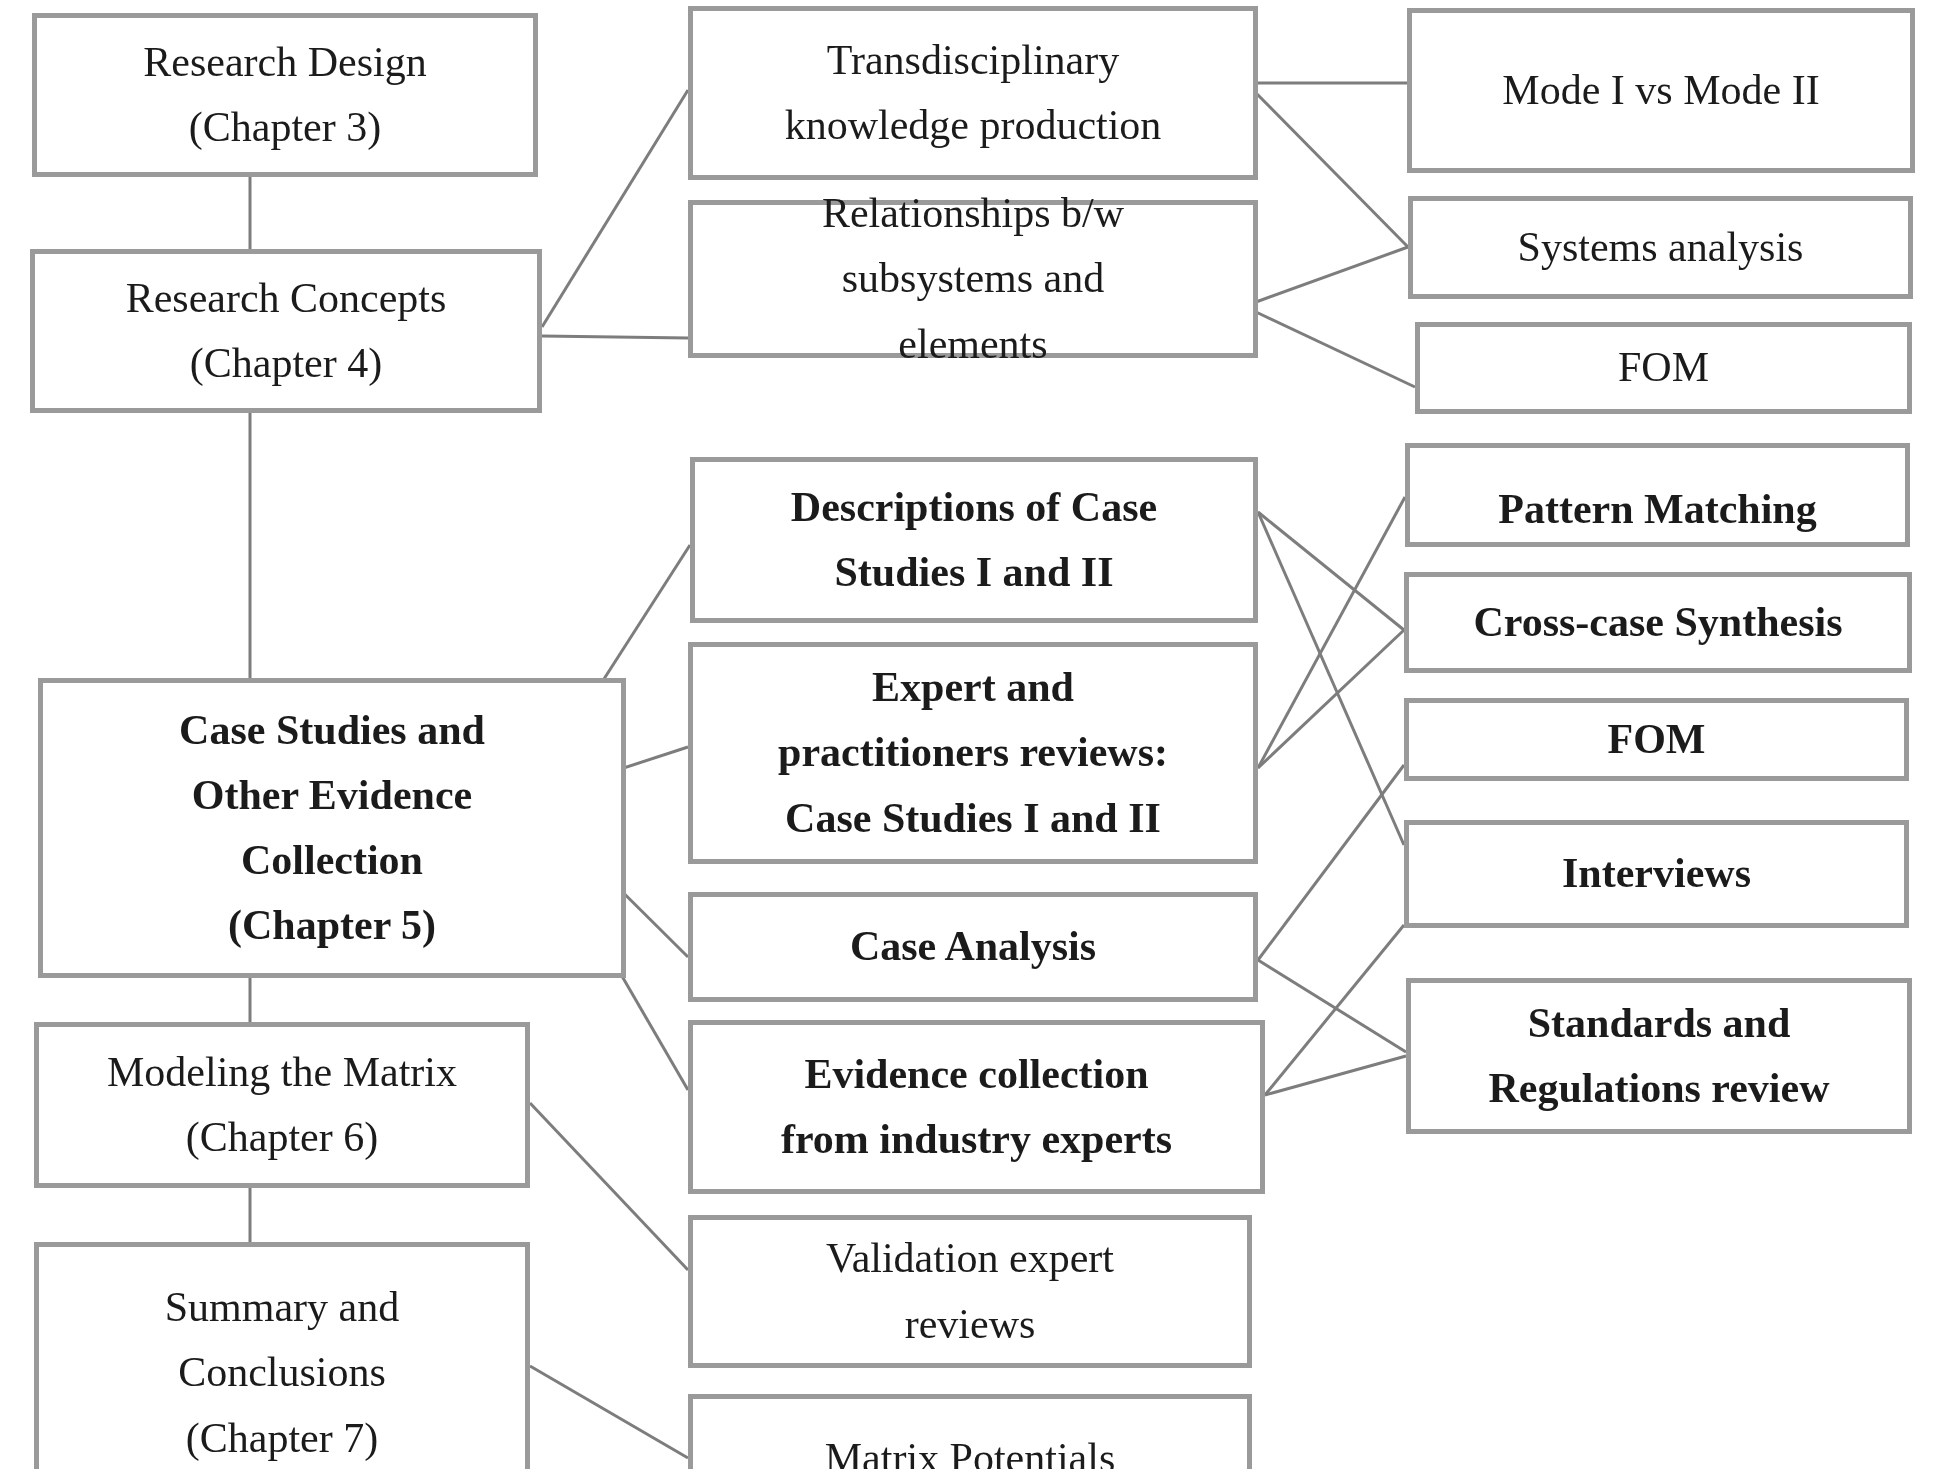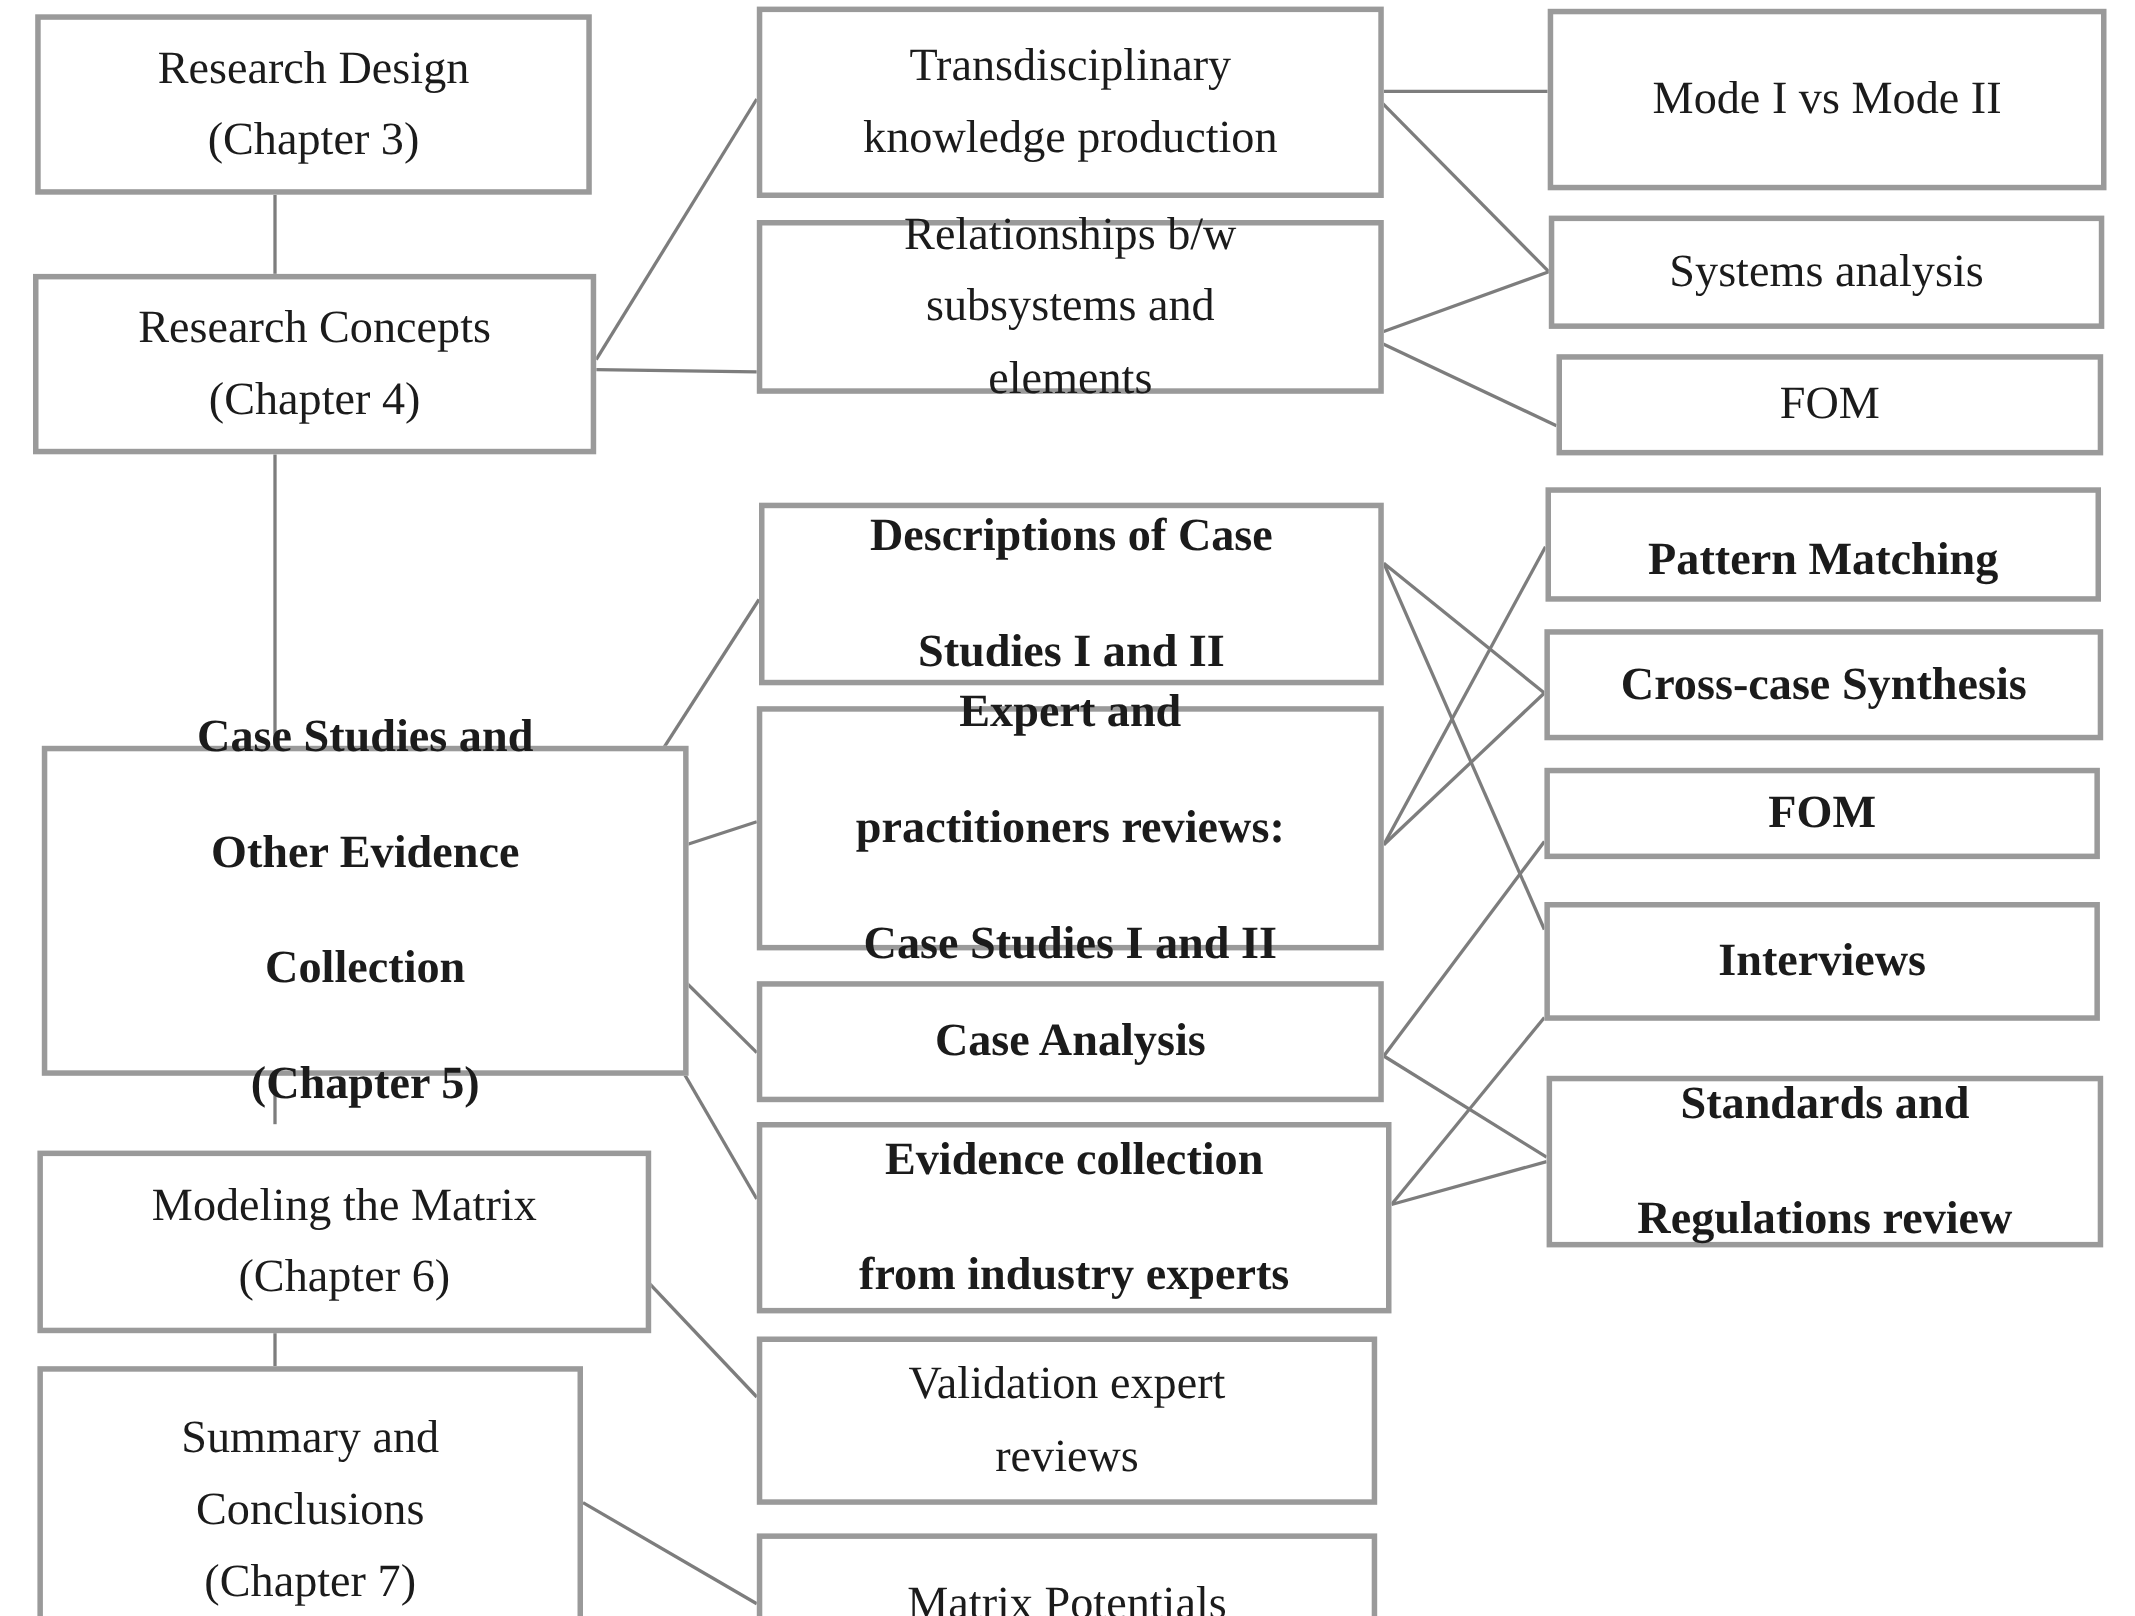--- a/index.html
+++ b/index.html
@@ -16,21 +16,21 @@
     box-sizing:border-box;
     background:#ffffff;
     border:5px solid #9a9a9a;
     display:flex; flex-direction:column;
     justify-content:center; align-items:center;
     text-align:center;
     font-size:42px; line-height:1.55;
     color:#1b1b1b;
     white-space:nowrap;
   }
-  .node.bold { font-weight:bold;gap:40px; }
+  .node.bold { font-weight:bold; }
   .node span { display:block; }
 </style>
 </head>
 <body>
 
 <div id="canvas">
 
   <svg id="wires" viewBox="0 0 1941 1469" xmlns="http://www.w3.org/2000/svg">
       <line x1="250" y1="177" x2="250" y2="249" stroke="#7d7d7d" stroke-width="3"></line>
       <line x1="250" y1="413" x2="250" y2="680" stroke="#7d7d7d" stroke-width="3"></line>
@@ -65,21 +65,21 @@
   <div class="node" style="left:30px; top:249px; width:512px; height:164px;">
     <span>Research Concepts</span>
     <span>(Chapter 4)</span>
   </div>
   <div class="node bold" style="left:38px; top:678px; width:588px; height:300px;">
     <span>Case Studies and</span>
     <span>Other Evidence</span>
     <span>Collection</span>
     <span>(Chapter 5)</span>
   </div>
-  <div class="node" style="left:34px; top:1022px; width:558px; height:166px;margin-top:24px;">
+  <div class="node" style="left:34px; top:1022px; width:496px; height:166px;">
     <span>Modeling the Matrix</span>
     <span>(Chapter 6)</span>
   </div>
   <div class="node" style="left:34px; top:1242px; width:496px; height:262px;">
     <span>Summary and</span>
     <span>Conclusions</span>
     <span>(Chapter 7)</span>
   </div>
 
   <div class="node" style="left:688px; top:6px; width:570px; height:174px;">

